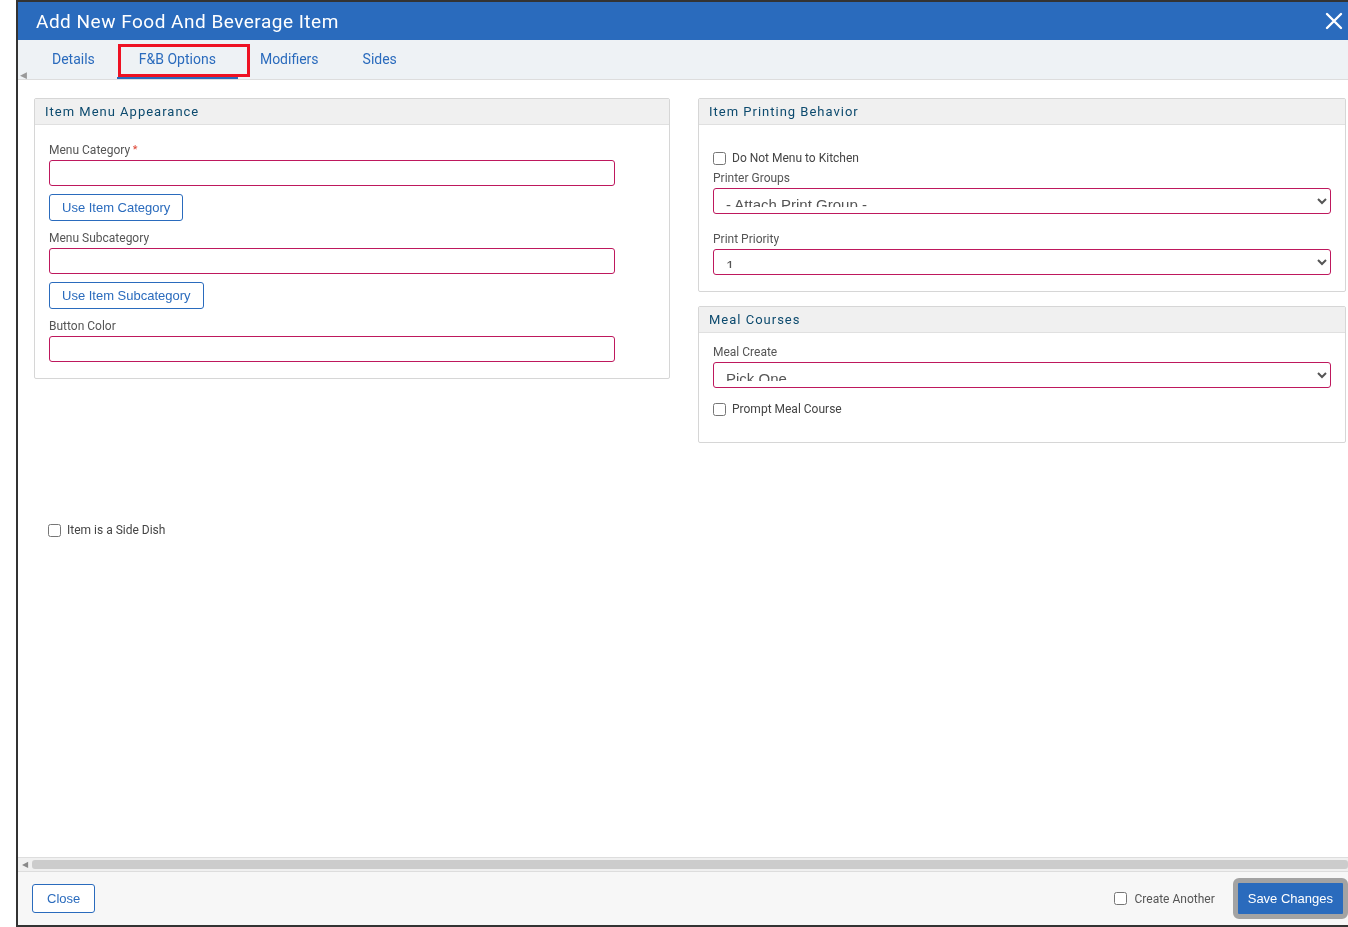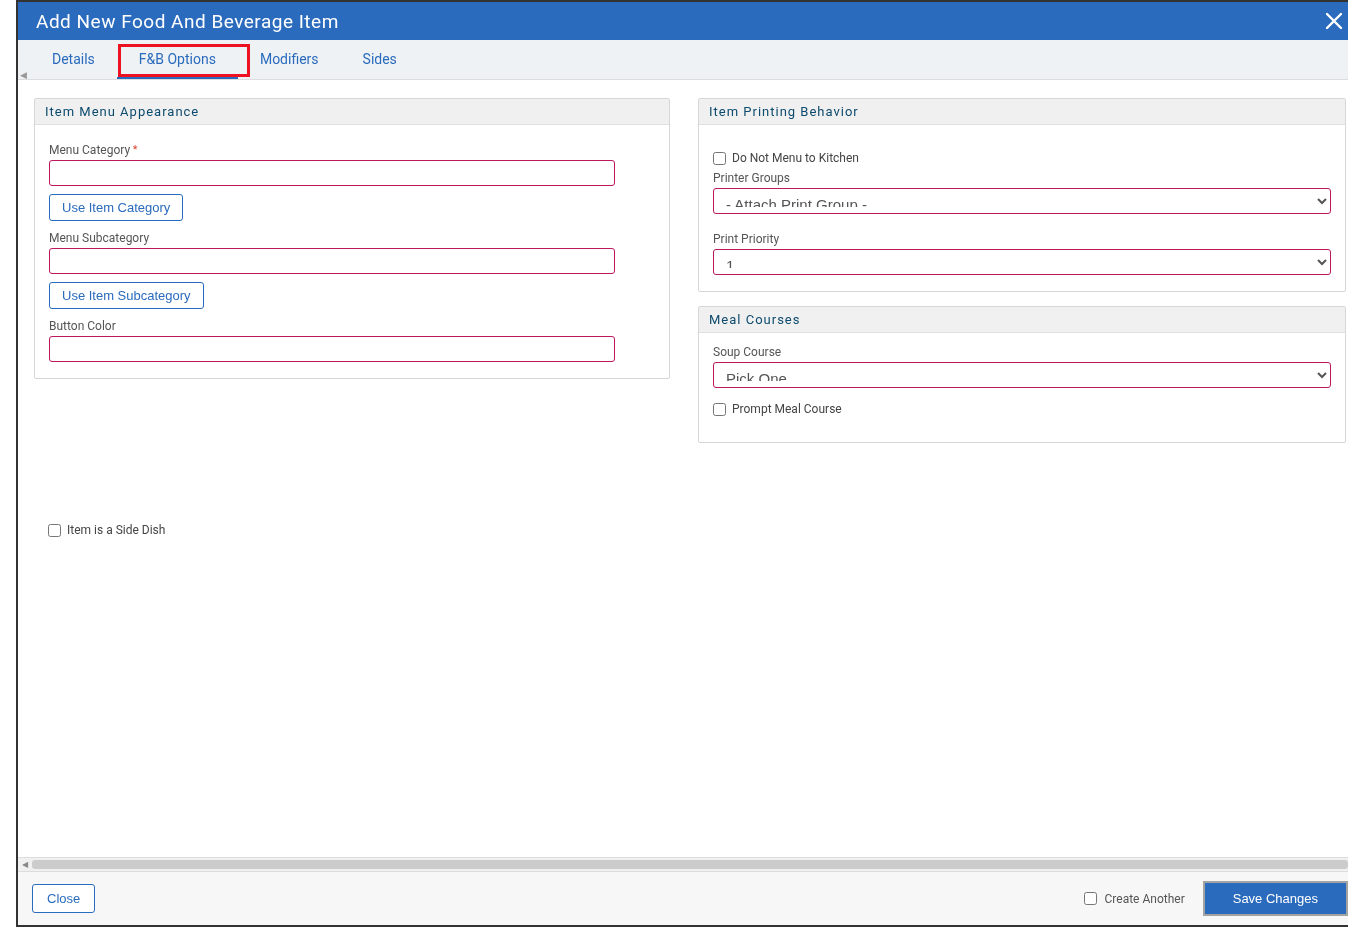--- a/index.html
+++ b/index.html
@@ -154,26 +154,26 @@
   .btn-close {
     padding: 6px 14px;
     font-size: 13px;
     color: #2a6bbd;
     border: 1px solid #2a6bbd;
     border-radius: 3px;
     background: #fff;
     cursor: pointer;
   }
   .btn-primary {
-    padding: 8px 28px;
+    padding: 8px 10px;
     font-size: 13px;
     color: #fff;
     background: #2a6bbd;
-    border: 2px solid #a3a3a3;
-    border-radius: 0;
+    border: 5px solid #a3a3a3;
+    border-radius: 6px;
     cursor: pointer;
     margin-left: 18px;
   }
   .create-another {
     font-size: 12px;
     color: #555;
     display: flex;
     align-items: center;
     gap: 5px;
   }
@@ -290,21 +290,21 @@
           <div class="field-label" style="margin-top:18px">Print Priority</div>
           <select class="select-input">
             <option>1</option>
           </select>
         </div>
       </div>
 
       <div class="panel">
         <div class="panel-header">Meal Courses</div>
         <div class="panel-body">
-          <div class="field-label" style="margin-top:0">Soup Course</div>
+          <div class="field-label" style="margin-top:0">Meal Create</div>
           <select class="select-input">
             <option>Pick One</option>
           </select>
           <label class="checkbox-row" style="margin-top:14px; margin-bottom:10px">
             <input type="checkbox" style="">
             <span>Prompt Meal Course</span>
           </label>
         </div>
       </div>
 

